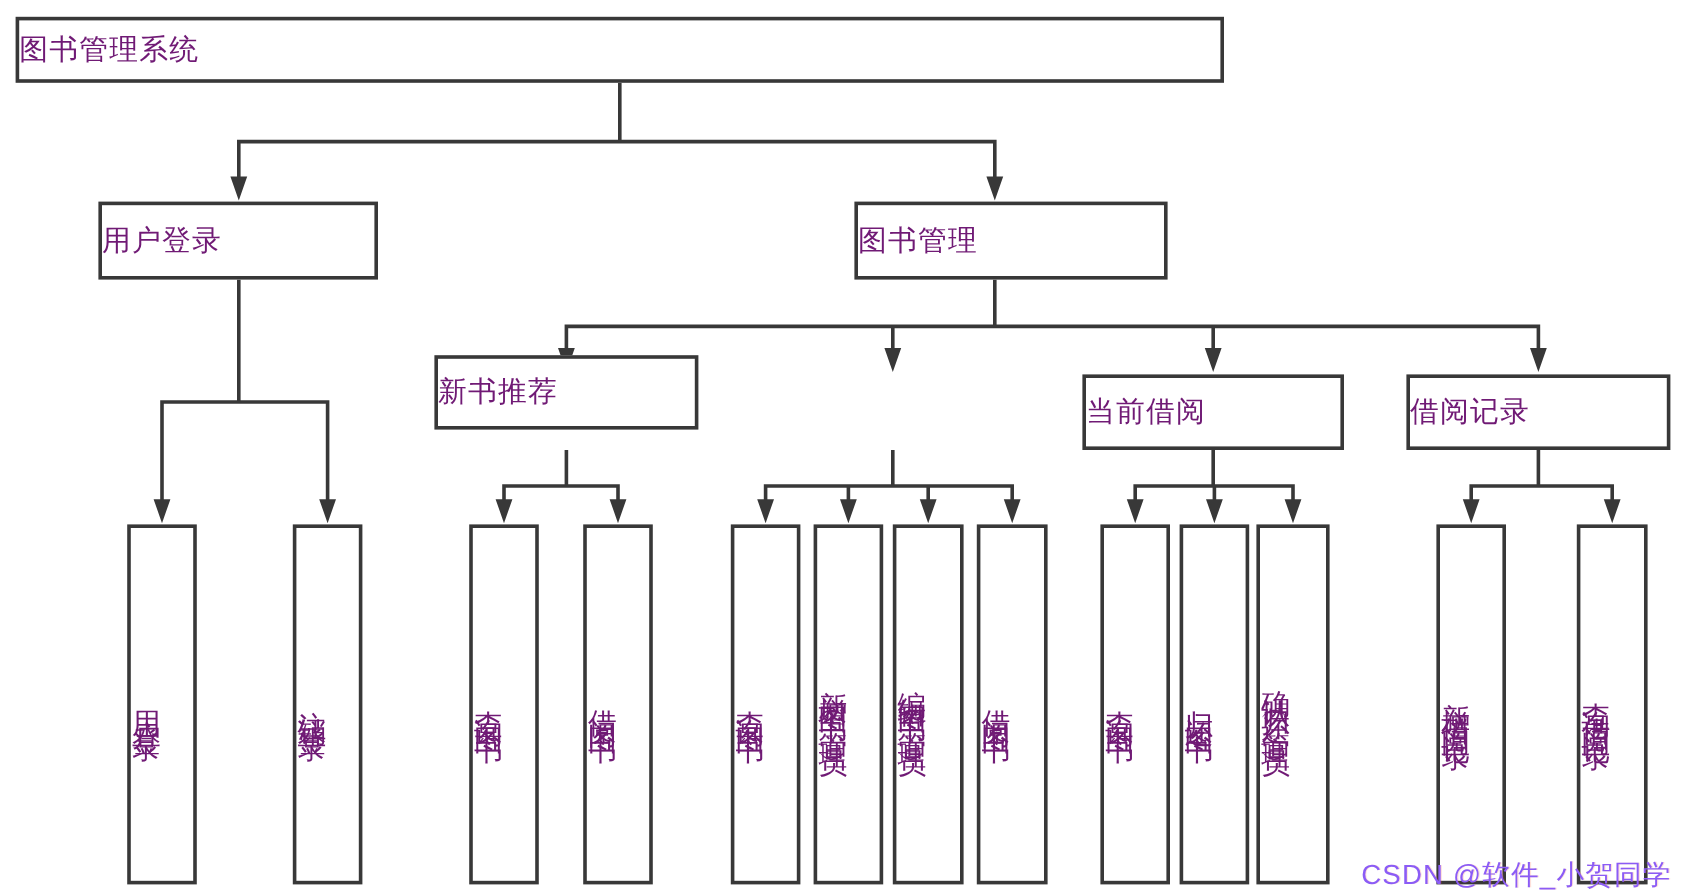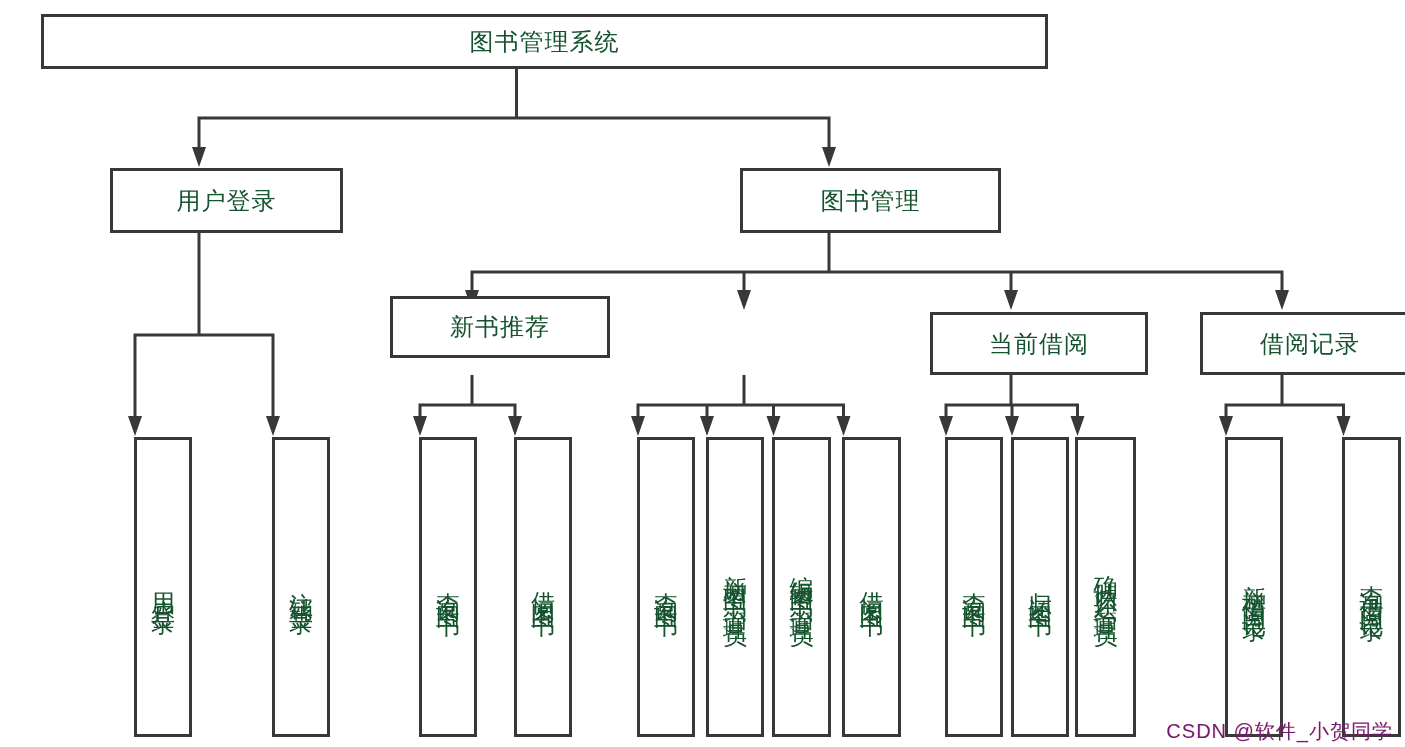--- a/index.html
+++ b/index.html
@@ -11,26 +11,25 @@
     overflow:hidden;
   }
   #connectors{position:absolute;left:0;top:0;width:1405px;height:747px;}
   .node{
     position:absolute;
     box-sizing:border-box;
     background:#ffffff;
     border:3px solid #383838;
     display:flex;
     align-items:center;
-    justify-content:center;
-    color:#14532d;
+    justify-content:flex-start;
+    color:#701a75;
     font-size:24px;
     line-height:1;
     z-index:2;
-    margin-left:28px;
   }
   .node.h span{letter-spacing:1px;white-space:nowrap;}
   .node.v span{
     writing-mode:vertical-rl;
     letter-spacing:7px;
     line-height:1;
     white-space:nowrap;
   }
   
   #n-root{left:13px;top:14px;width:1007px;height:55px;}
@@ -49,23 +48,23 @@
   #n-leaf-edit-book{left:744px;top:437px;width:59px;height:300px;}
   #n-leaf-borrow-b{left:814px;top:437px;width:59px;height:300px;}
   #n-leaf-query-c{left:917px;top:437px;width:58px;height:300px;}
   #n-leaf-return{left:983px;top:437px;width:58px;height:300px;}
   #n-leaf-confirm{left:1047px;top:437px;width:61px;height:300px;}
   #n-leaf-add-record{left:1197px;top:437px;width:58px;height:300px;}
   #n-leaf-query-record{left:1314px;top:437px;width:59px;height:300px;}
   #watermark{
     position:absolute;
     right:12px;bottom:2px;
-    font-size:20px;
+    font-size:23px;
     letter-spacing:1px;
-    color:#701a75;
+    color:#8b5cf6;
     text-shadow:1px 0 0 rgba(252,85,49,0.18);
     z-index:5;
     white-space:nowrap;
   }
 </style>
 </head>
 <body>
 
 <div id="canvas">
 

